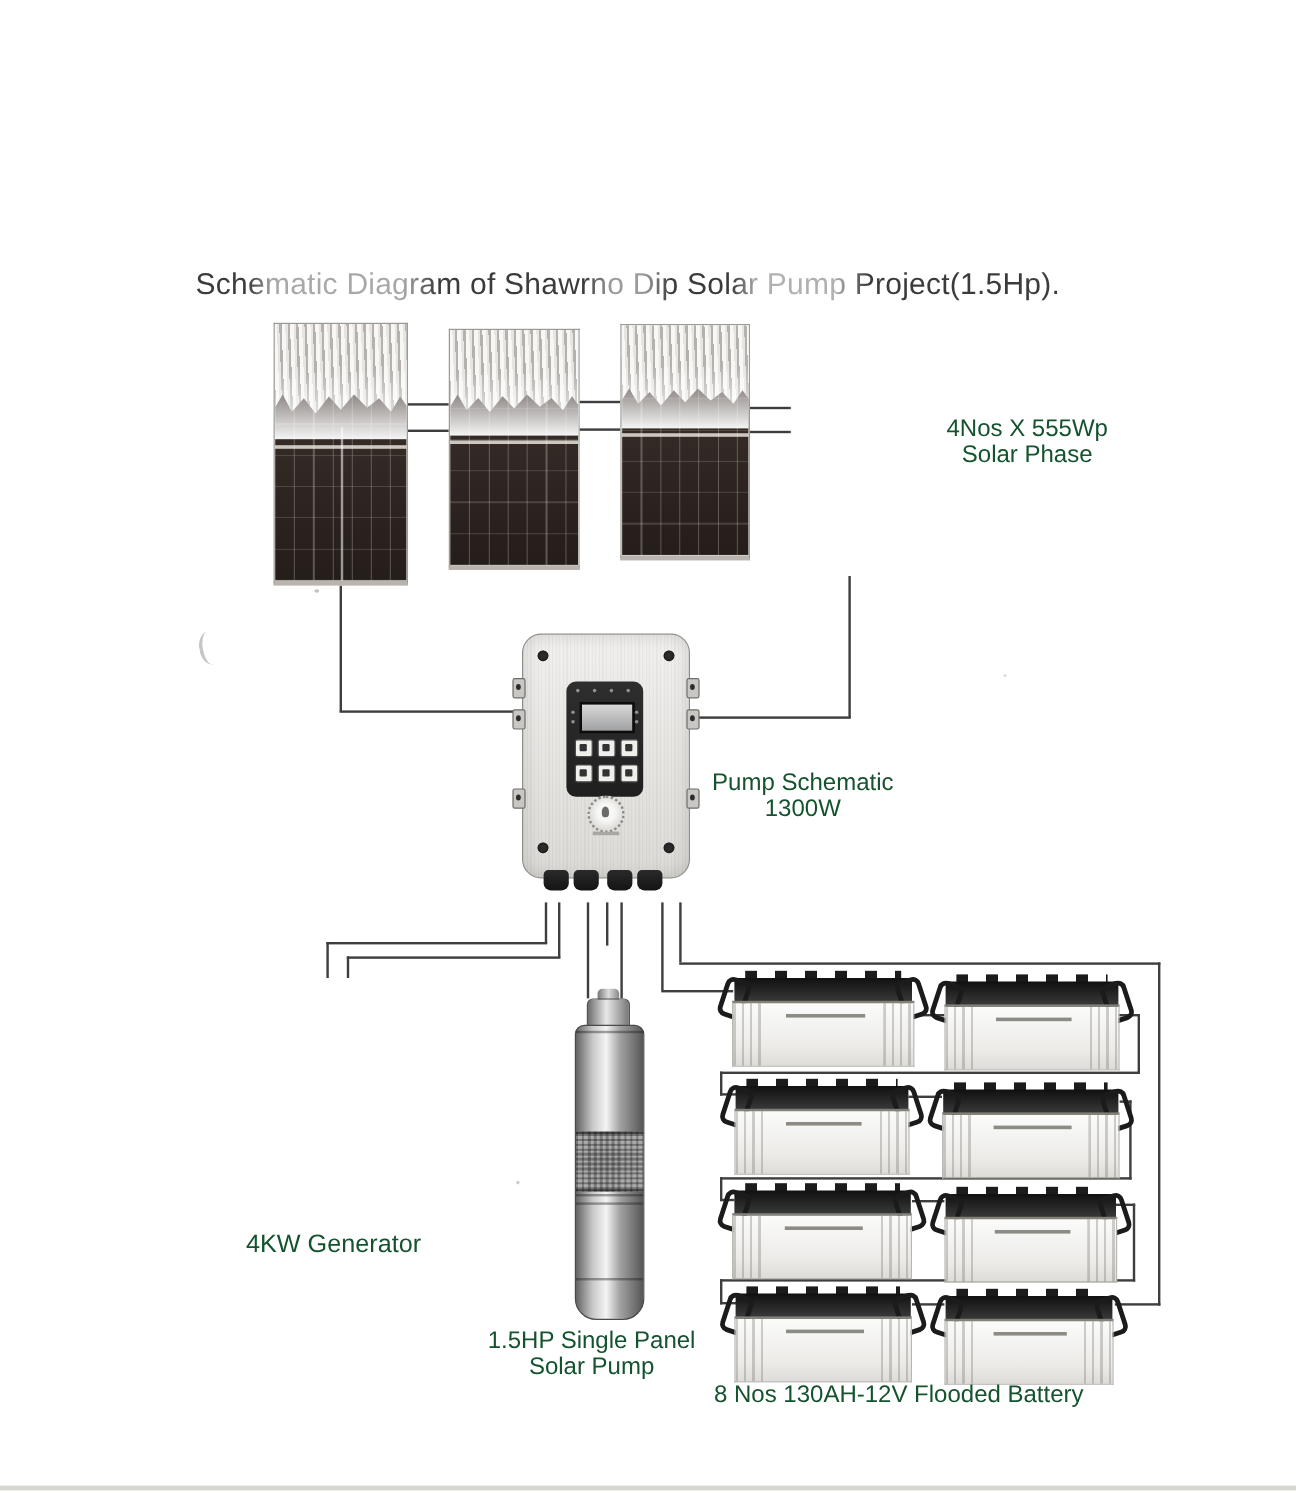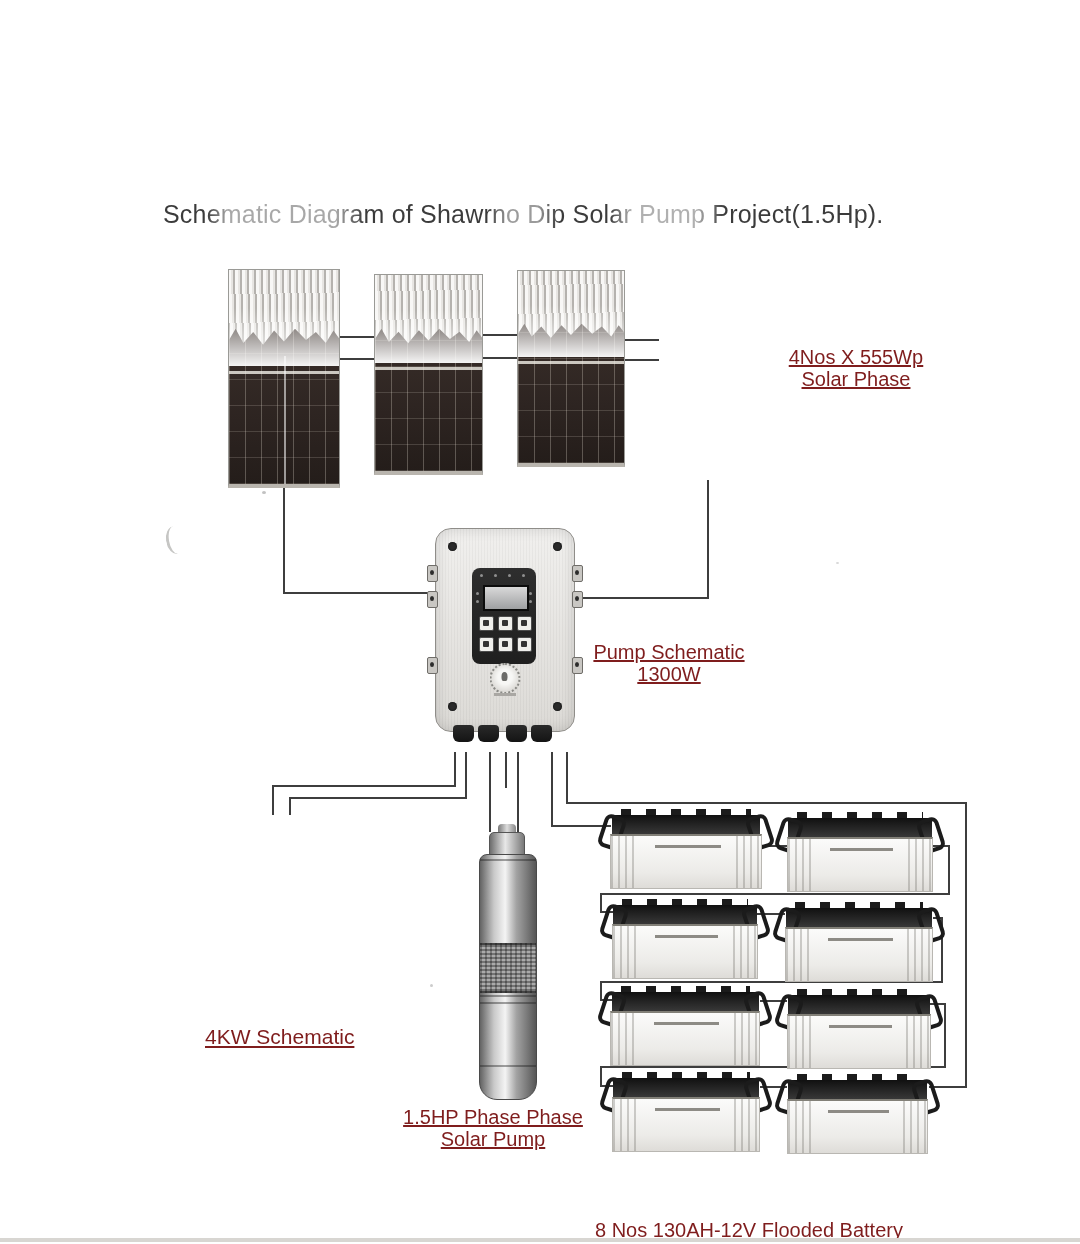--- a/index.html
+++ b/index.html
@@ -4,21 +4,21 @@
 <style>
   html,body{margin:0;padding:0;background:#ffffff;}
   #canvas{position:relative;width:1080px;height:1244px;background:#ffffff;overflow:hidden;
           font-family:"Liberation Sans",sans-serif;color:#3b3b3b;}
 
   
   .wh{position:absolute;height:2px;background:#3e3e3e;}
   .wv{position:absolute;width:2px;background:#3e3e3e;}
 
   
-  .title{position:absolute;left:163px;top:200px;font-size:25px;letter-spacing:.2px;
+  .title{position:absolute;left:163px;top:223px;font-size:25px;letter-spacing:.2px;
          white-space:nowrap;color:#3f3f3f;}
   @supports ((-webkit-background-clip:text) or (background-clip:text)){
     .title{background:linear-gradient(90deg,#3b3b3b 0 6%,#a8a8a8 9% 24%,#3b3b3b 28% 45%,
            #9b9b9b 48% 52%,#3b3b3b 55% 62%,#b0b0b0 65% 74%,#3b3b3b 78% 100%);
            -webkit-background-clip:text;background-clip:text;color:transparent;}
   }
 
   
   .panel{position:absolute;background:#f6f5f3;border:1px solid #9a9a96;border-bottom:4px solid #b9b5ae;overflow:hidden;}
   .panel .streaks{position:absolute;left:0;right:0;top:0;height:45%;
@@ -31,21 +31,21 @@
         repeating-linear-gradient(0deg,rgba(225,218,205,.18) 0 1px,transparent 1px 26px),
         linear-gradient(180deg,#3a2f2a 0%,#2d2421 60%,#241d1a 100%);
       clip-path:polygon(0 9%,6% 2%,13% 11%,22% 4%,31% 12%,41% 3%,50% 10%,60% 2%,70% 9%,79% 4%,88% 11%,95% 3%,100% 8%,100% 100%,0 100%);}
   .panel .hline{position:absolute;left:0;right:0;top:47%;height:3px;background:rgba(246,243,236,.78);}
   .panel .wireshow{position:absolute;width:2px;background:rgba(255,255,255,.55);}
   .ghost{position:absolute;color:rgba(255,255,255,.52);font-size:17px;letter-spacing:1px;
          filter:blur(.6px);white-space:nowrap;}
   .smudge{position:absolute;background:rgba(255,255,255,.42);filter:blur(1.5px);border-radius:4px;}
 
   
-  .lbl{position:absolute;color:#7f1d1d;font-size:20px;line-height:22px;white-space:nowrap;text-decoration:underline;}
+  .lbl{position:absolute;color:#14532d;font-size:20px;line-height:22px;white-space:nowrap;}
   .lbl.center{text-align:center;}
 
   
   .ctrl{position:absolute;left:435px;top:528px;width:138px;height:202px;
         background:
           repeating-linear-gradient(90deg,rgba(0,0,0,.035) 0 1px,transparent 1px 3px),
           linear-gradient(180deg,#f1f0ee,#dcdad6);
         border:1px solid #8f8d89;border-radius:16px;box-shadow:inset 0 0 14px rgba(0,0,0,.14);}
   .screw{position:absolute;width:9px;height:9px;border-radius:50%;background:#2b2b2b;box-shadow:inset 0 0 2px #000;}
   .ctab{position:absolute;width:9px;height:15px;background:#c9c7c3;border:1px solid #6f6d69;border-radius:2px;}
@@ -242,35 +242,35 @@
     <div class="gland" style="left:42px"></div>
     <div class="gland" style="left:70px"></div>
     <div class="gland" style="left:95px"></div>
   </div>
 
   <div class="lbl center" style="left:585px;top:641px;width:168px">
     <div>Pump Schematic</div>
     <div>1300W</div>
   </div>
 
-  <div class="lbl" style="left:205px;top:1026px;font-size:21px">4KW Schematic</div>
+  <div class="lbl" style="left:205px;top:1026px;font-size:21px">4KW Generator</div>
 
   <div class="pump">
     <div class="pump-nub"></div>
     <div class="pump-cap"></div>
     <div class="pump-body">
       <div class="pj" style="top:4px"></div>
       <div class="pump-screen"></div>
       <div class="pj" style="top:140px"></div>
       <div class="pj" style="top:147px"></div>
       <div class="pj" style="top:210px"></div>
     </div>
   </div>
   <div class="lbl center" style="left:388px;top:1106px;width:210px">
-    <div>1.5HP Phase Phase</div>
+    <div>1.5HP Single Panel</div>
     <div>Solar Pump</div>
   </div>
 
   <div class="battery" style="left:610px;top:815px;width:152px;height:74px">
     <div class="bat-caps"></div>
       <div class="bat-top"></div>
     <div class="bh l"></div>
       <div class="bh r"></div>
     <div class="bat-body">
         <div class="bat-line"></div>
@@ -333,21 +333,21 @@
   <div class="battery" style="left:787px;top:1080px;width:141px;height:74px">
     <div class="bat-caps"></div>
       <div class="bat-top"></div>
     <div class="bh l"></div>
       <div class="bh r"></div>
     <div class="bat-body">
         <div class="bat-line"></div>
       </div>
   </div>
 
-  <div class="lbl" style="left:595px;top:1219px">8 Nos 130AH-12V Flooded Battery</div>
+  <div class="lbl" style="left:595px;top:1151px">8 Nos 130AH-12V Flooded Battery</div>
 
   <div class="arc"></div>
   <div class="speck" style="left:262px;top:491px;width:4px;height:3px;opacity:.6"></div>
   <div class="speck" style="left:430px;top:984px;width:3px;height:3px;opacity:.5"></div>
   <div class="speck" style="left:836px;top:562px;width:3px;height:2px;opacity:.4"></div>
   <div class="bottom-strip"></div>
 
 </div>
 
 </body></html>

